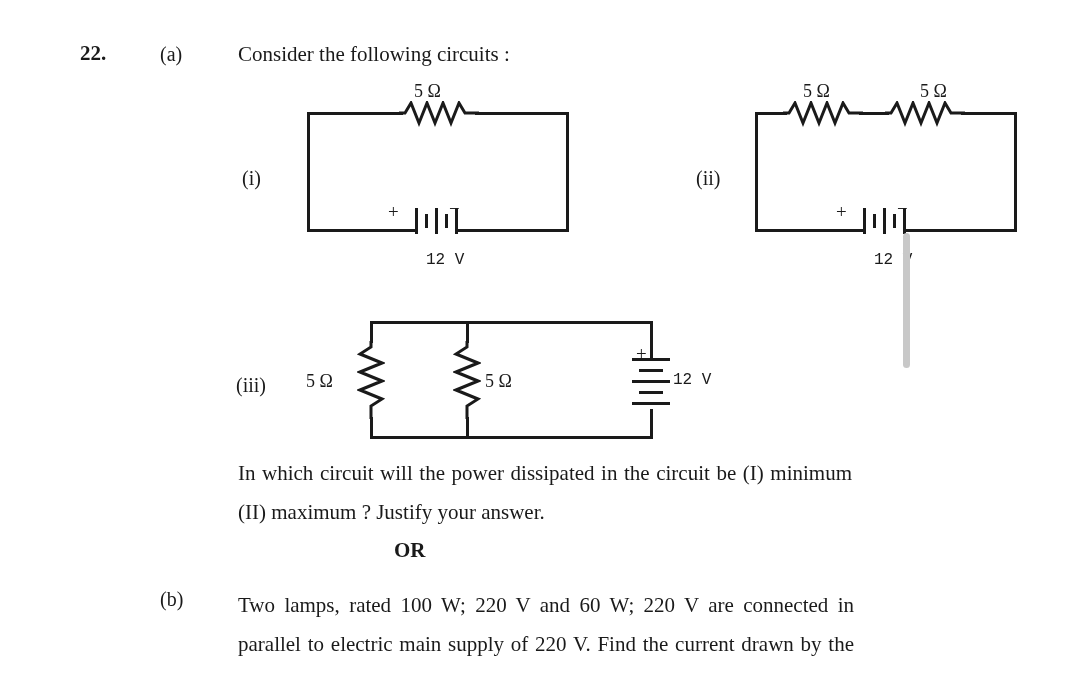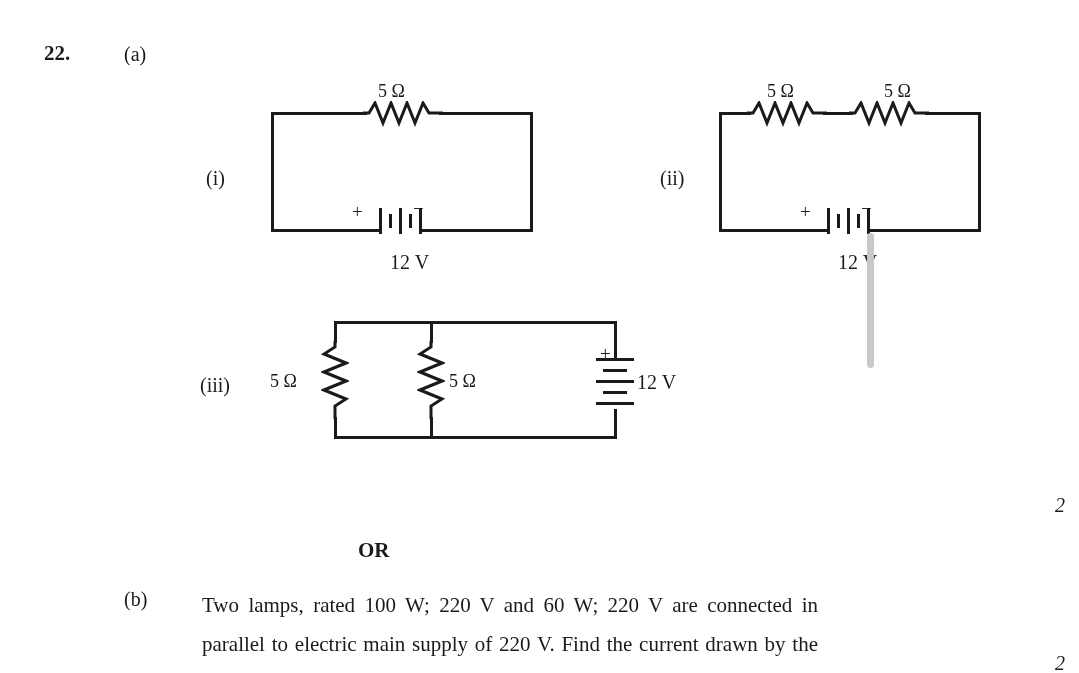--- a/index.html
+++ b/index.html
@@ -11,20 +11,21 @@
     font-family: "Liberation Serif", serif;
     color: #1a1a1a;
     overflow: hidden;
     position: relative;
   }
 
   .page {
     position: relative;
     width: 877px;
     height: 673px;
+    margin-left: 36px;
   }
 
   
   .qnum {
     position: absolute;
     left: 44px;
     top: 41px;
     font-size: 21px;
     font-weight: bold;
   }
@@ -62,22 +63,23 @@
   .wire.h { height: 3px; }
   .wire.v { width: 3px; }
 
   .res-label {
     position: absolute;
     font-size: 18px;
     white-space: nowrap;
   }
   .batt-label {
     position: absolute;
-    font-size: 20px;
+    font-size: 16px;
     white-space: nowrap;
+    font-family: Liberation Mono, monospace;
   }
   .sign {
     position: absolute;
     font-size: 19px;
     font-weight: 500;
   }
 
   .zig { position: absolute; }
 
   
@@ -141,20 +143,21 @@
     opacity: 0;
   }
 </style>
 </head>
 <body>
 
 <div class="page">
 
   <div class="qnum">22.</div>
   <div class="part-a">(a)</div>
+  <div class="lead-text">Consider the following circuits :</div>
 
   <div class="circuit" id="circuit-i" style="left:271px; top:112px; width:262px; height:120px;">
 
     <div class="wire h" style="left:0px; top:0px; width:96px;"></div>
 
     <div class="zig" style="left:92px; top:-11px;">
       <svg width="80" height="26" viewBox="0 0 80 26">
         <polyline points="0,12 6,12 12,2 20,22 28,2 36,22 44,2 52,22 60,2 66,12 80,12" fill="none" stroke="#1a1a1a" stroke-width="3" stroke-linejoin="miter"></polyline>
       </svg>
     </div>
@@ -253,20 +256,21 @@
     <div class="wire v" style="left:280px; top:88px; height:27px;"></div>
   </div>
   <div class="res-label" style="left:270px; top:371px;">5 Ω</div>
   <div class="res-label" style="left:449px; top:371px;">5 Ω</div>
   <div class="sign" style="left:600px; top:343px;">+</div>
   <div class="sign" style="left:600px; top:392px;">−</div>
   <div class="batt-label" style="left:637px; top:371px;">12 V</div>
 
   <div class="rlabel" id="label-iii">(iii)</div>
 
+  <div class="para" id="para-question">In which circuit will the power dissipated in the circuit be (I) minimum (II) maximum ? Justify your answer.</div>
   <div class="marks" id="marks-1">2</div>
 
   <div class="or-text">OR</div>
 
   <div class="part-b">(b)</div>
   <div class="para" id="para-b">Two lamps, rated 100 W; 220 V and 60 W; 220 V are connected in parallel to electric main supply of 220 V. Find the current drawn by the two lamps from the supply.</div>
   <div class="marks" id="marks-2">2</div>
 
   <div class="scrollbar-track">
     <div class="scrollbar-thumb"></div>

